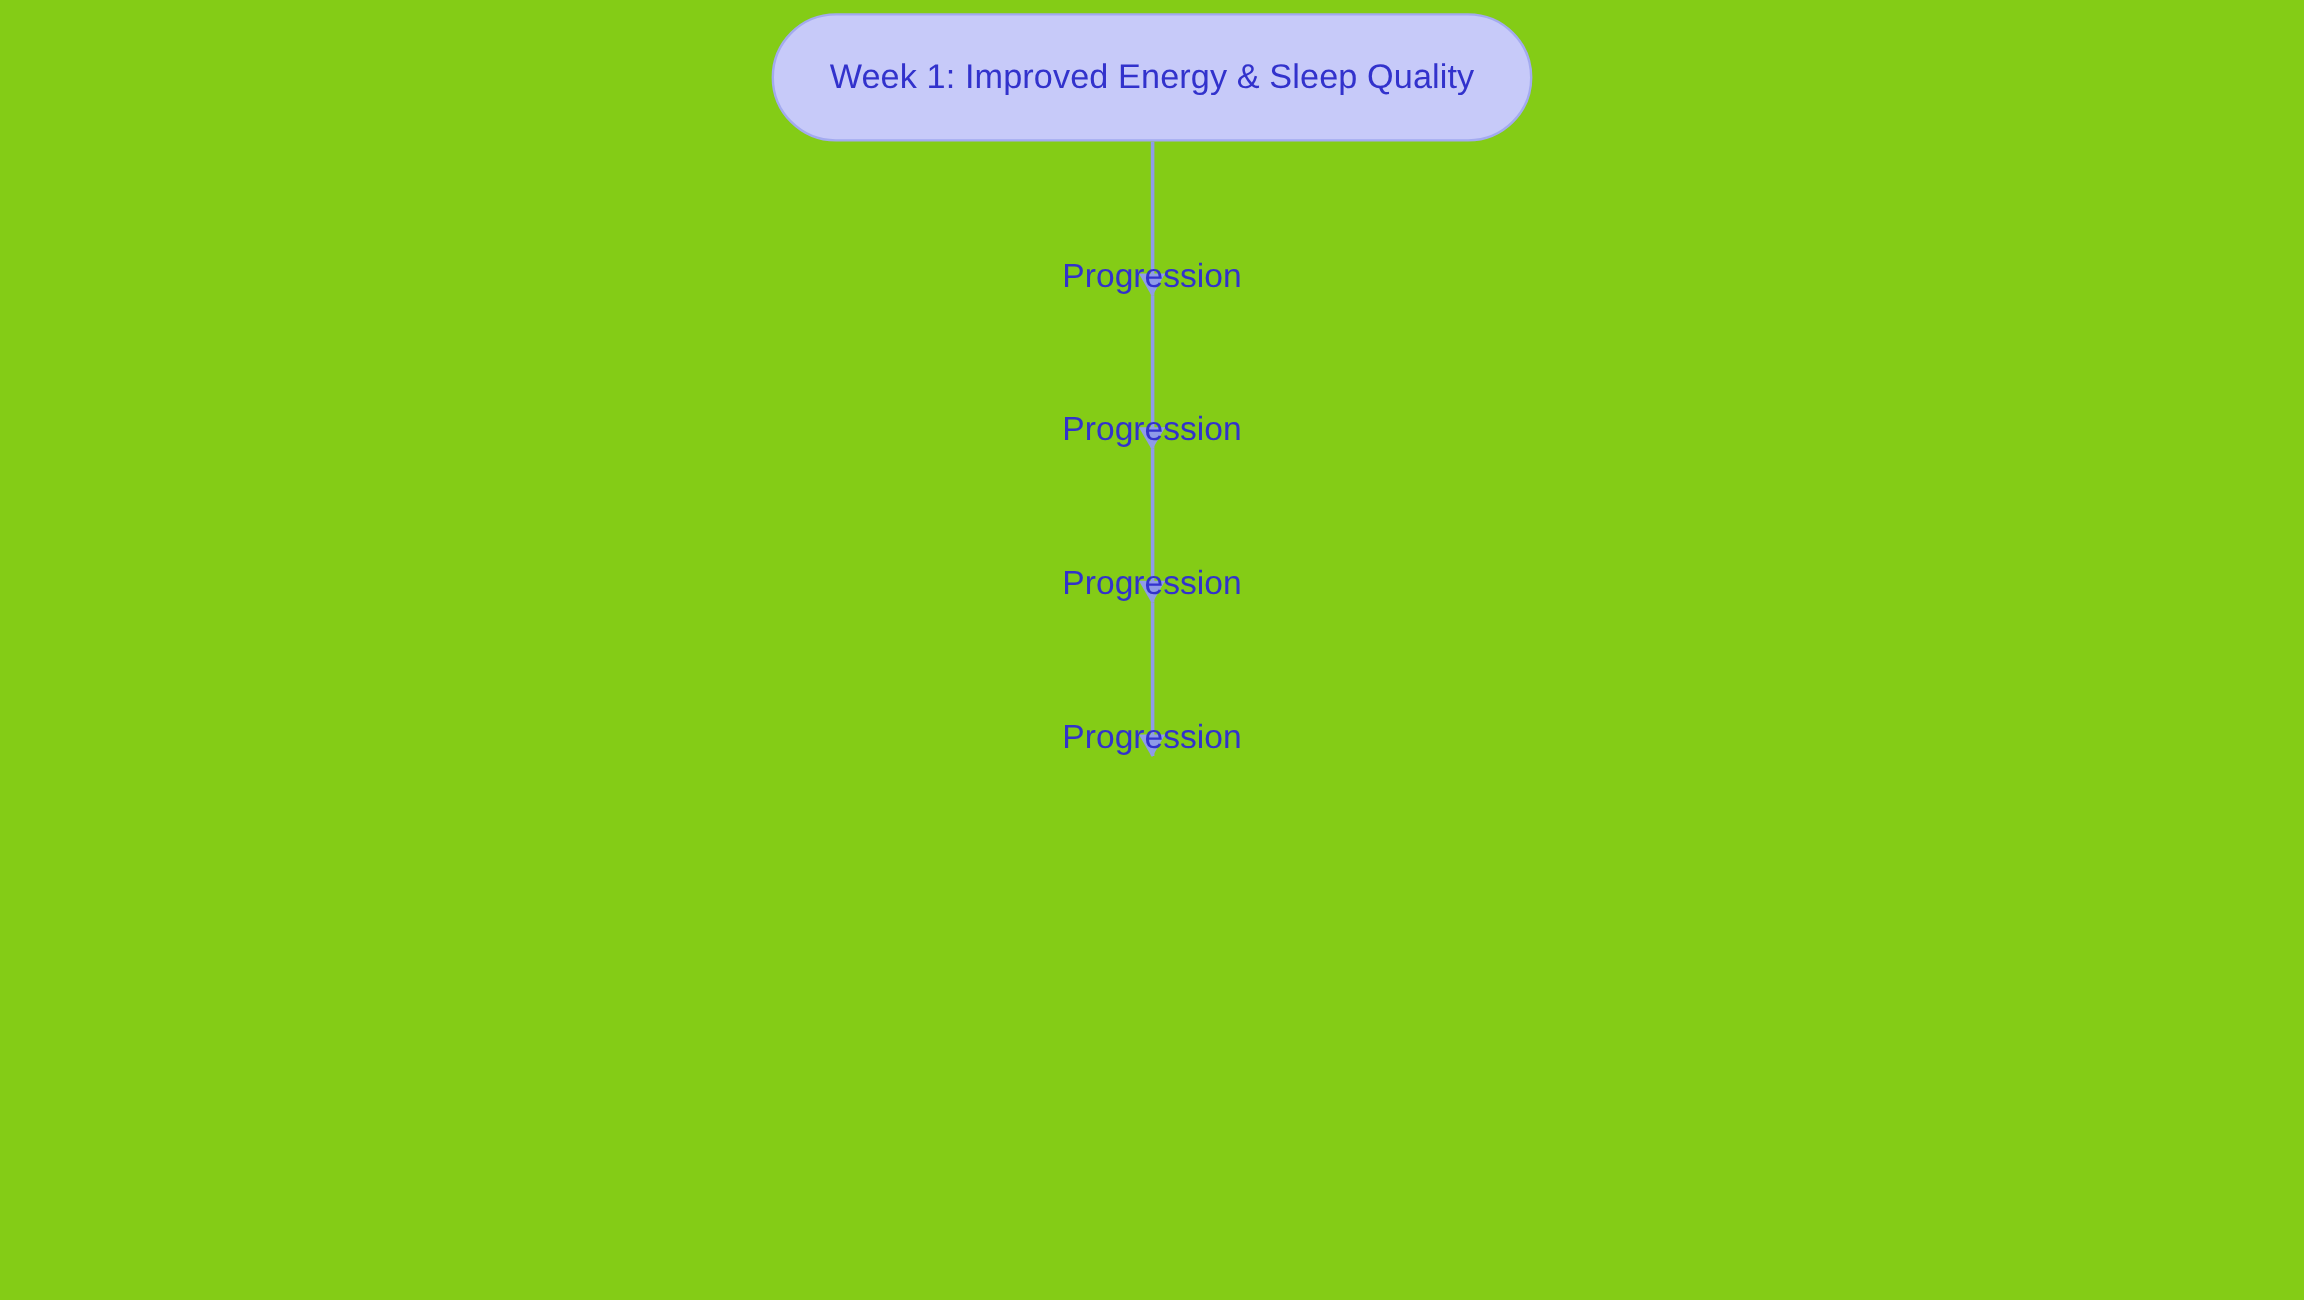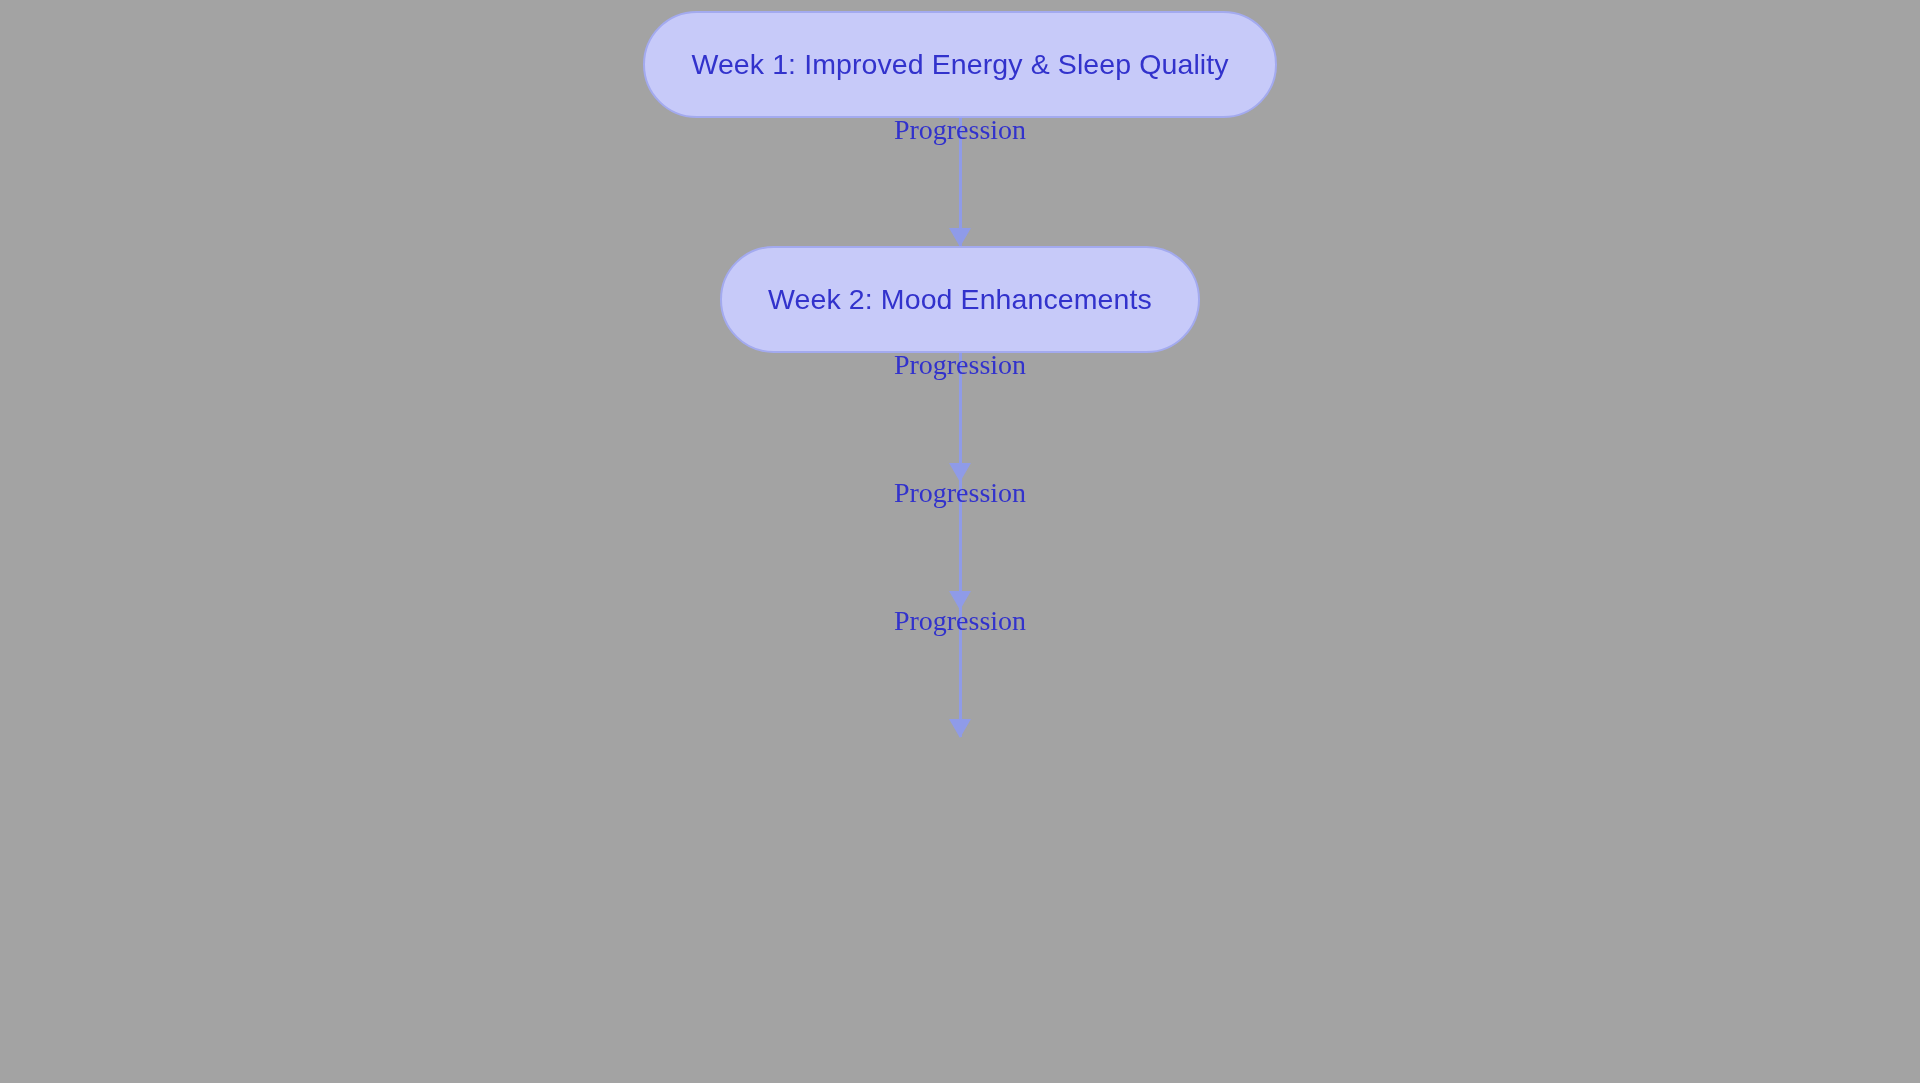--- a/index.html
+++ b/index.html
@@ -12,21 +12,21 @@
     width: 1920px;
     height: 1083px;
     overflow: hidden;
     font-family: "Liberation Sans", "DejaVu Sans", sans-serif;
   }
 
   .flow-canvas {
     position: relative;
     width: 1920px;
     height: 1083px;
-    background: #a3a3a3;
+    background: #84cc16;
     display: flex;
     flex-direction: column;
     align-items: center;
     justify-content: flex-start;
   }
 
   
   .node {
     position: relative;
     box-sizing: border-box;
@@ -48,24 +48,23 @@
     white-space: nowrap;
     line-height: 1;
   }
 
   
   .edge {
     position: relative;
     width: 100%;
     height: 128px;
     display: flex;
-    align-items: flex-start;
+    align-items: flex-end;
     justify-content: center;
     z-index: 1;
-    font-family: Liberation Serif, serif;
   }
   .edge-line {
     position: absolute;
     left: 50%;
     top: 0;
     width: 3px;
     height: 100%;
     margin-left: -1.5px;
     background: #8f9be8;
   }
@@ -104,23 +103,20 @@
   <div class="node">
     <span class="node-label">Week 1: Improved Energy &amp; Sleep Quality</span>
   </div>
 
   <div class="edge">
     <div class="edge-line"></div>
     <div class="edge-arrow"></div>
     <span class="edge-label">Progression</span>
   </div>
 
-  <div class="node">
-    <span class="node-label">Week 2: Mood Enhancements</span>
-  </div>
 
   <div class="edge">
     <div class="edge-line"></div>
     <div class="edge-arrow"></div>
     <span class="edge-label">Progression</span>
   </div>
 
 
   <div class="edge">
     <div class="edge-line"></div>

